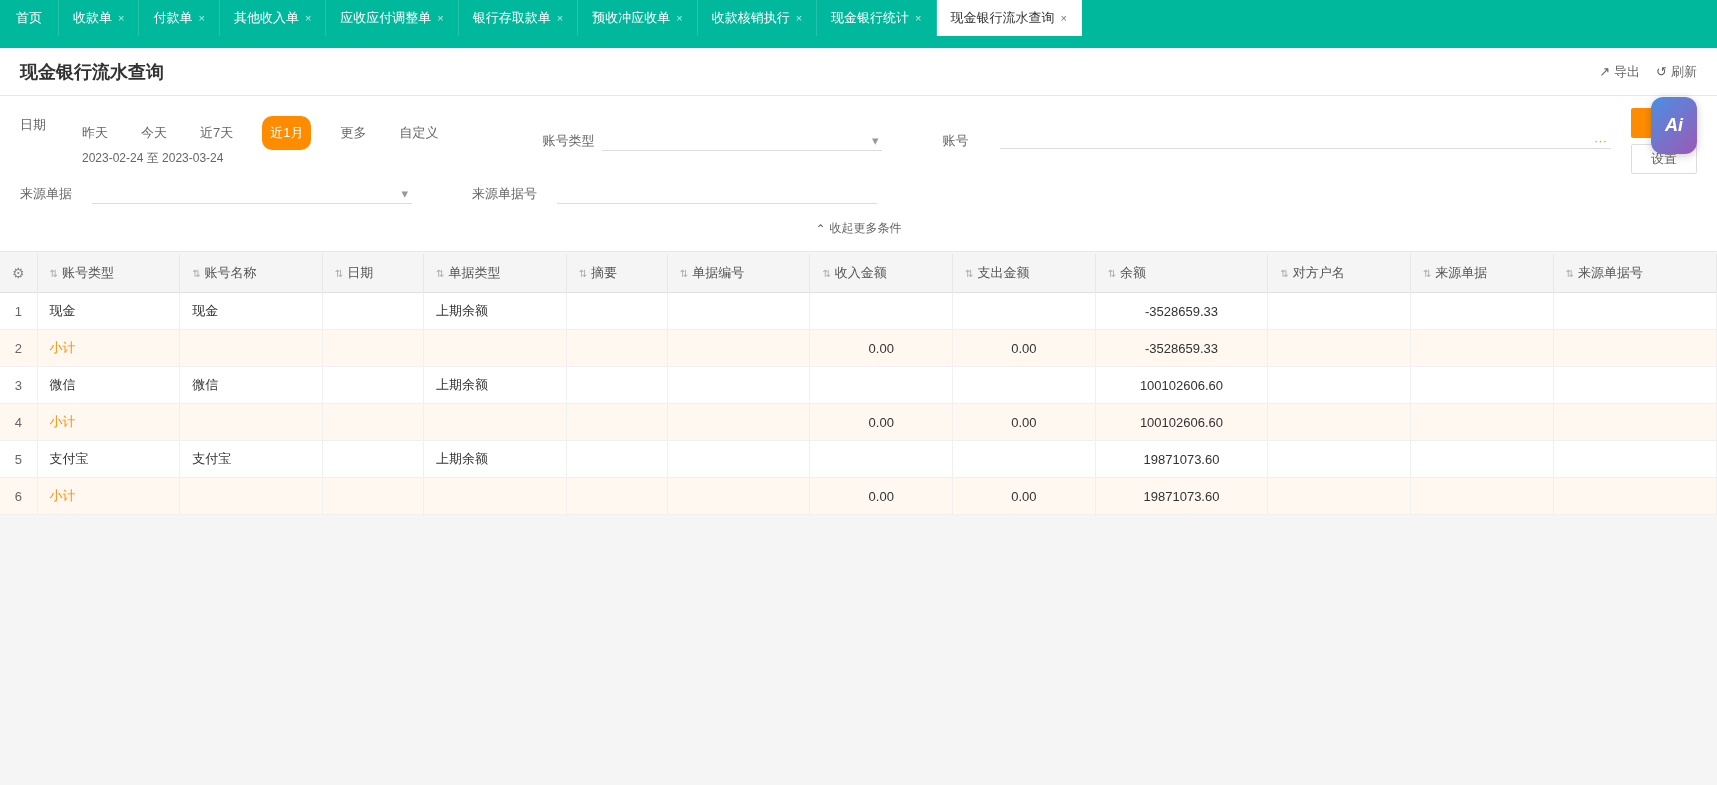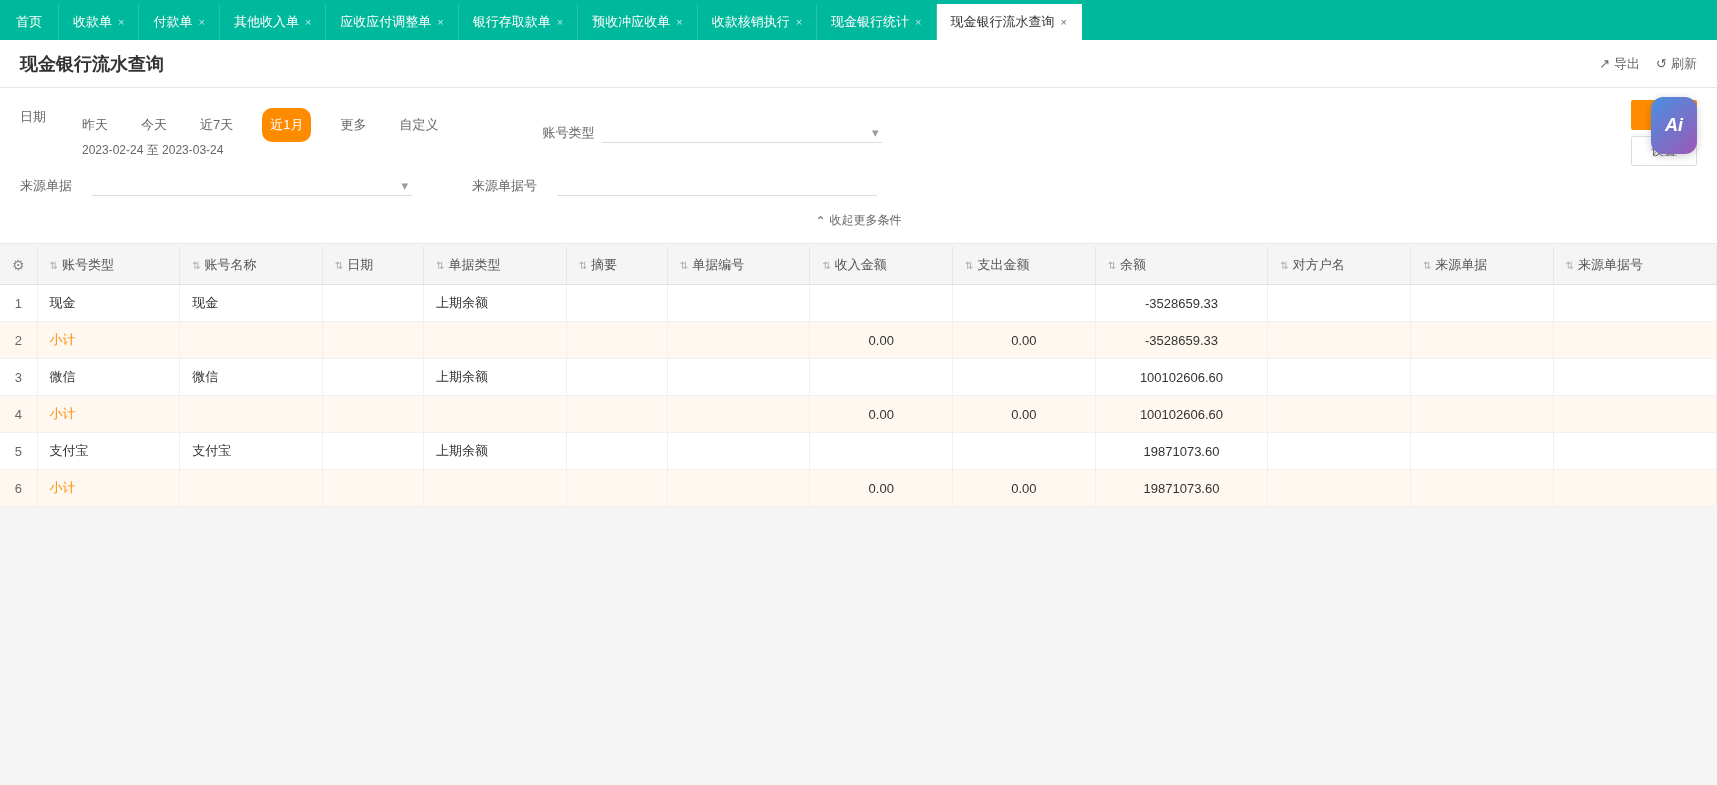--- a/index.html
+++ b/index.html
@@ -2,22 +2,22 @@
 <html><head>
   <meta charset="utf-8">
   <style>
     * { box-sizing: border-box; margin: 0; padding: 0; }
     body { font-family: 'Microsoft YaHei', Arial, sans-serif; font-size: 13px; background: #f5f5f5; color: #333; }
 
     
     .top-nav {
       background: #00b89c;
       display: flex;
-      align-items: flex-end;
-      height: 40px;
+      align-items: flex-start;
+      height: 48px;
       overflow: hidden;
     }
     .nav-item {
       padding: 0 14px;
       height: 36px;
       display: flex;
       align-items: center;
       color: #fff;
       cursor: pointer;
       white-space: nowrap;
@@ -326,20 +326,27 @@
     </div>
 
     <div style="display:flex;align-items:center;gap:8px;margin-left:80px;">
       <span class="filter-label">账号类型</span>
       <div class="filter-select" style="min-width:280px;">
         <span></span>
         <span>▾</span>
       </div>
     </div>
 
+    <div style="display:flex;align-items:center;gap:8px;margin-left:40px;flex:1;">
+      <span class="filter-label">账号</span>
+      <div style="flex:1;display:flex;align-items:center;justify-content:space-between;border-bottom:1px solid #ddd;">
+        <span style="color:#999;min-width:200px;"></span>
+        <span class="account-dots">···</span>
+      </div>
+    </div>
 
     <div class="btn-group">
       <button class="query-btn">查询</button>
       <button class="settings-btn">设置</button>
     </div>
   </div>
 
   <div class="filter-row">
     <span class="filter-label">来源单据</span>
     <div class="filter-select" style="min-width:320px;">

